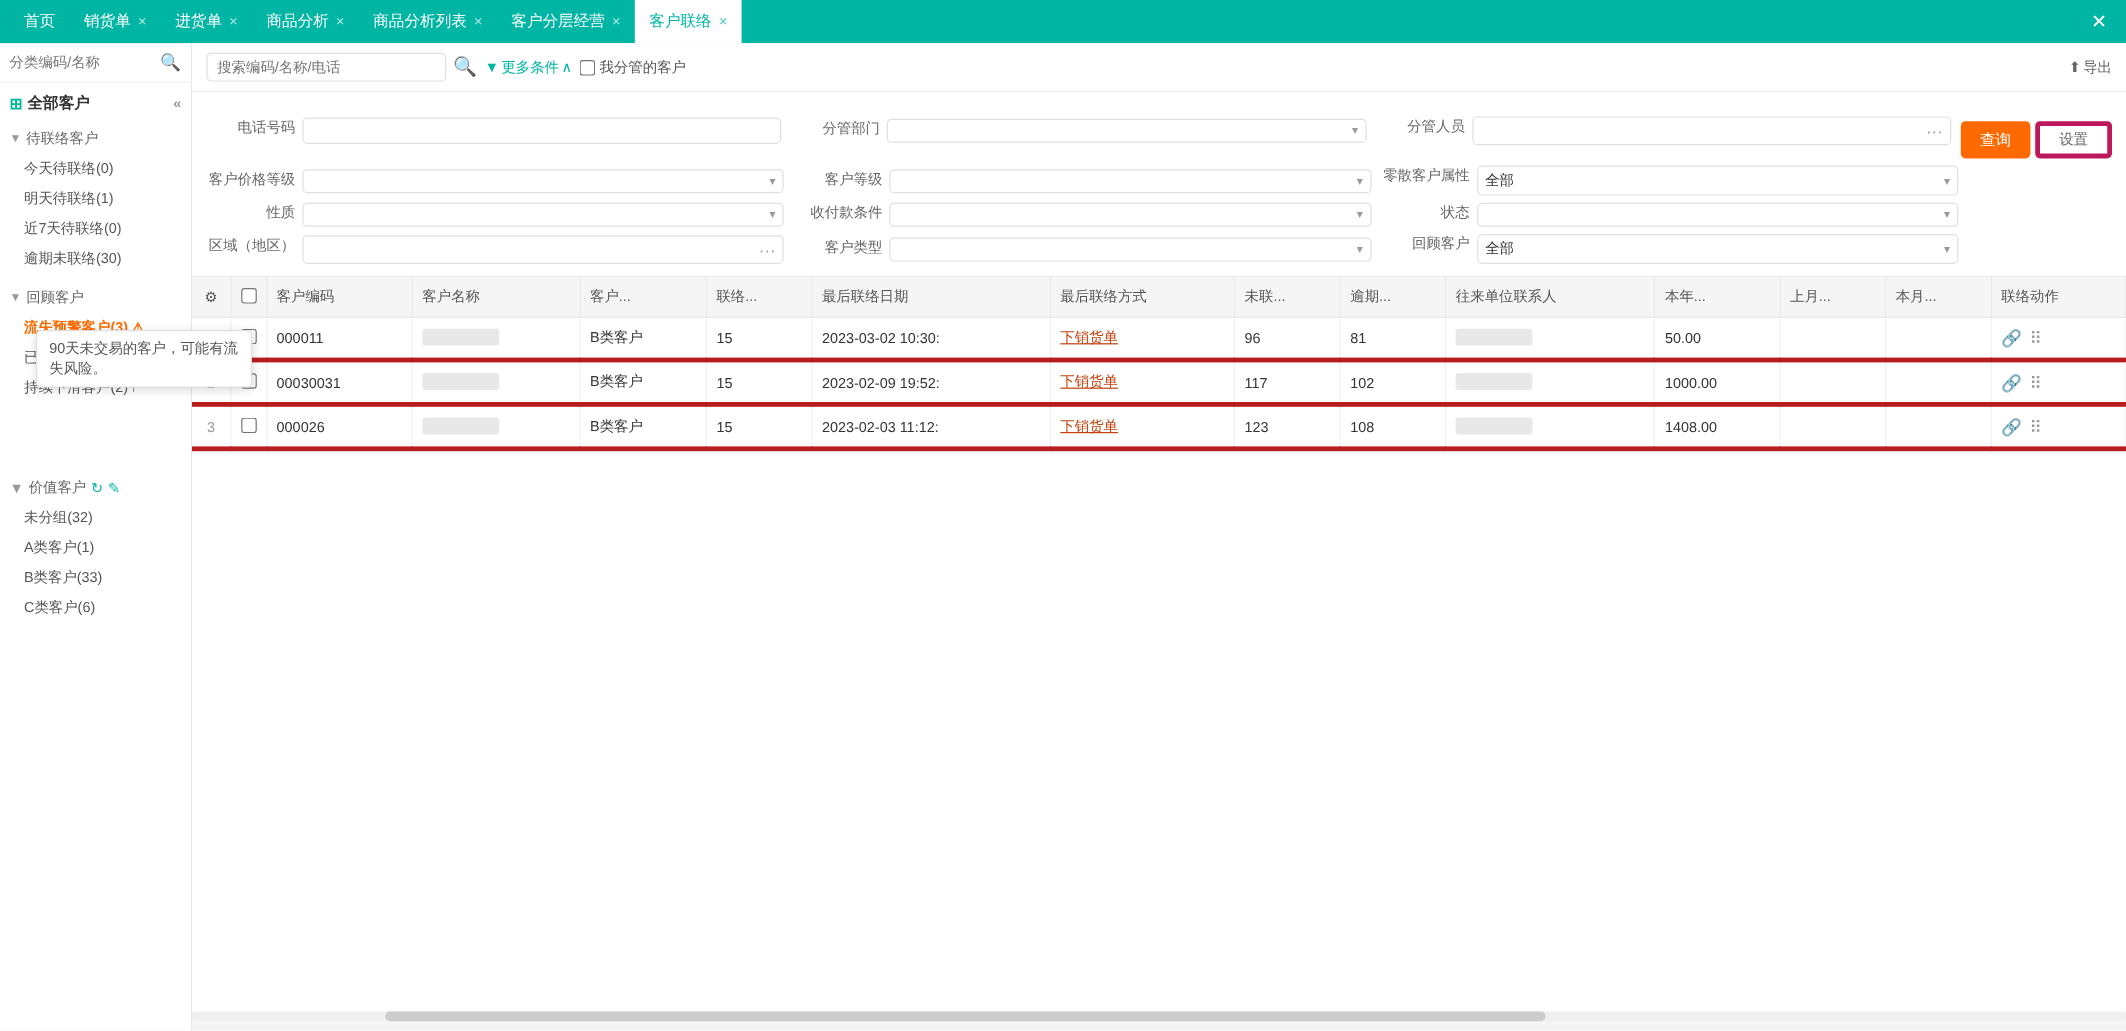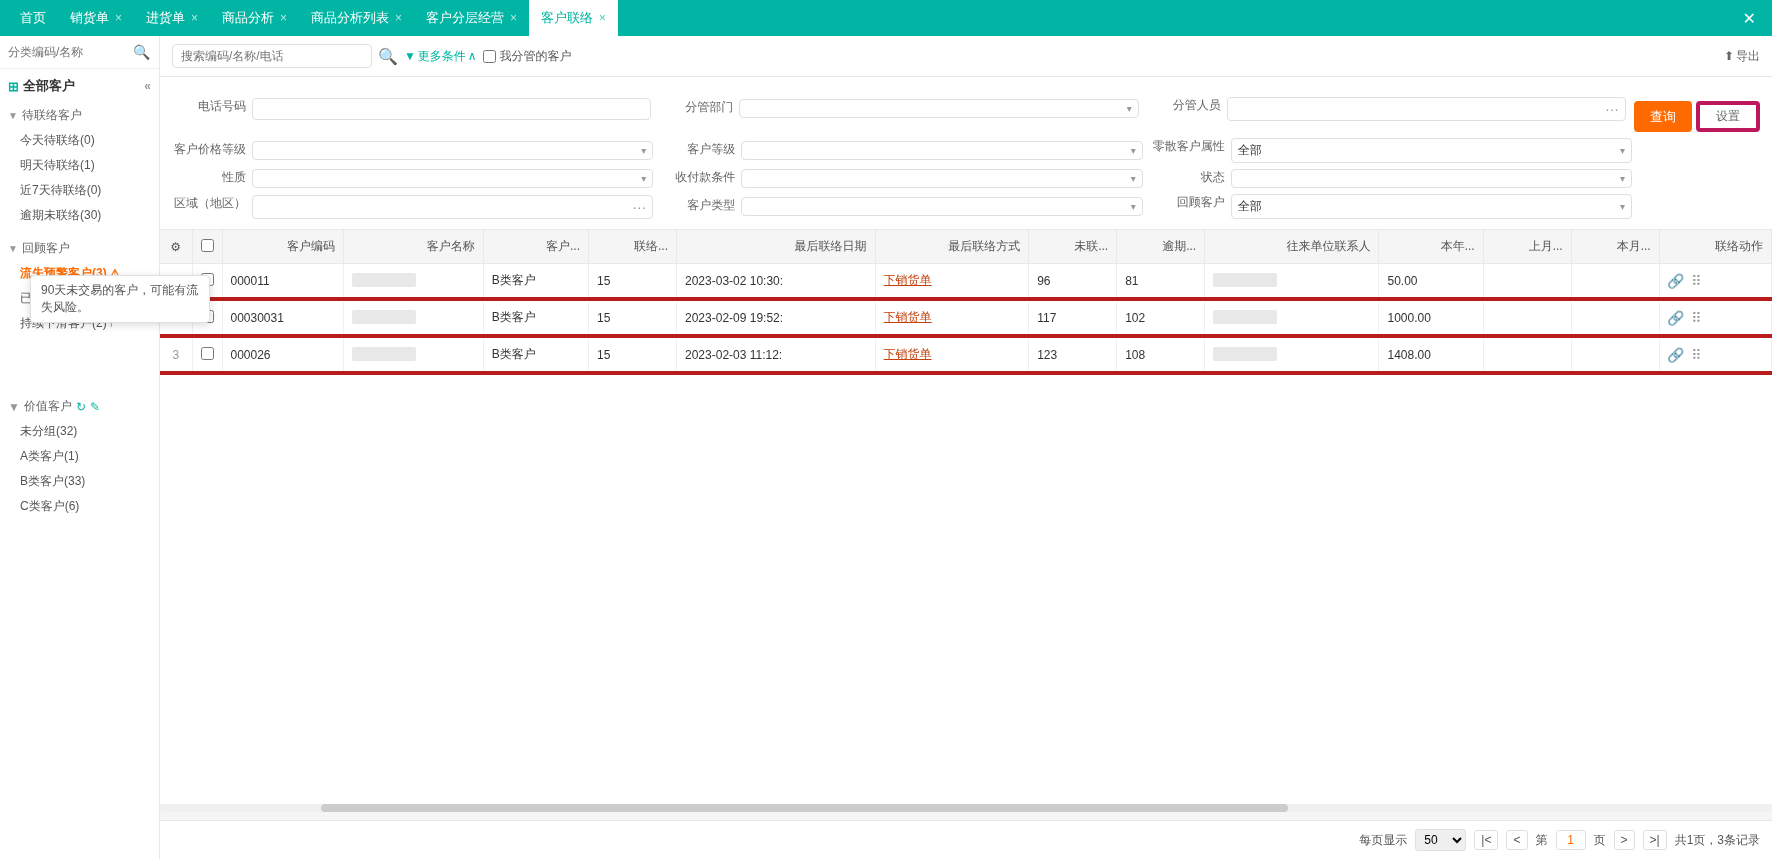--- a/index.html
+++ b/index.html
@@ -283,21 +283,21 @@
       width: 100%;
       border-collapse: collapse;
       font-size: 12px;
     }
     thead tr {
       background: #f5f5f5;
       border-bottom: 1px solid #e8e8e8;
     }
     thead th {
       padding: 8px 8px;
-      text-align: right;
+      text-align: left;
       color: #555;
       font-weight: normal;
       border-right: 1px solid #e8e8e8;
       white-space: nowrap;
     }
     thead th.center { text-align: center; }
     tbody tr {
       border-bottom: 4px solid #b91c1c;
     }
     tbody td {
@@ -700,30 +700,14 @@
             </td>
           </tr>
         </tbody>
       </table>
     </div>
 
     <div class="horizontal-scroll">
       <div class="horizontal-scroll-thumb"></div>
     </div>
 
-    <div class="table-footer">
-      <span>每页显示</span>
-      <select class="page-size-select">
-        <option>50</option>
-        <option>20</option>
-        <option>100</option>
-      </select>
-      <button class="page-nav-btn">|&lt;</button>
-      <button class="page-nav-btn">&lt;</button>
-      <span>第</span>
-      <input class="page-num-input" type="text" value="1" style="">
-      <span>页</span>
-      <button class="page-nav-btn">&gt;</button>
-      <button class="page-nav-btn">&gt;|</button>
-      <span>共1页，3条记录</span>
-    </div>
   </div>
 </div>
 
 </body></html>

